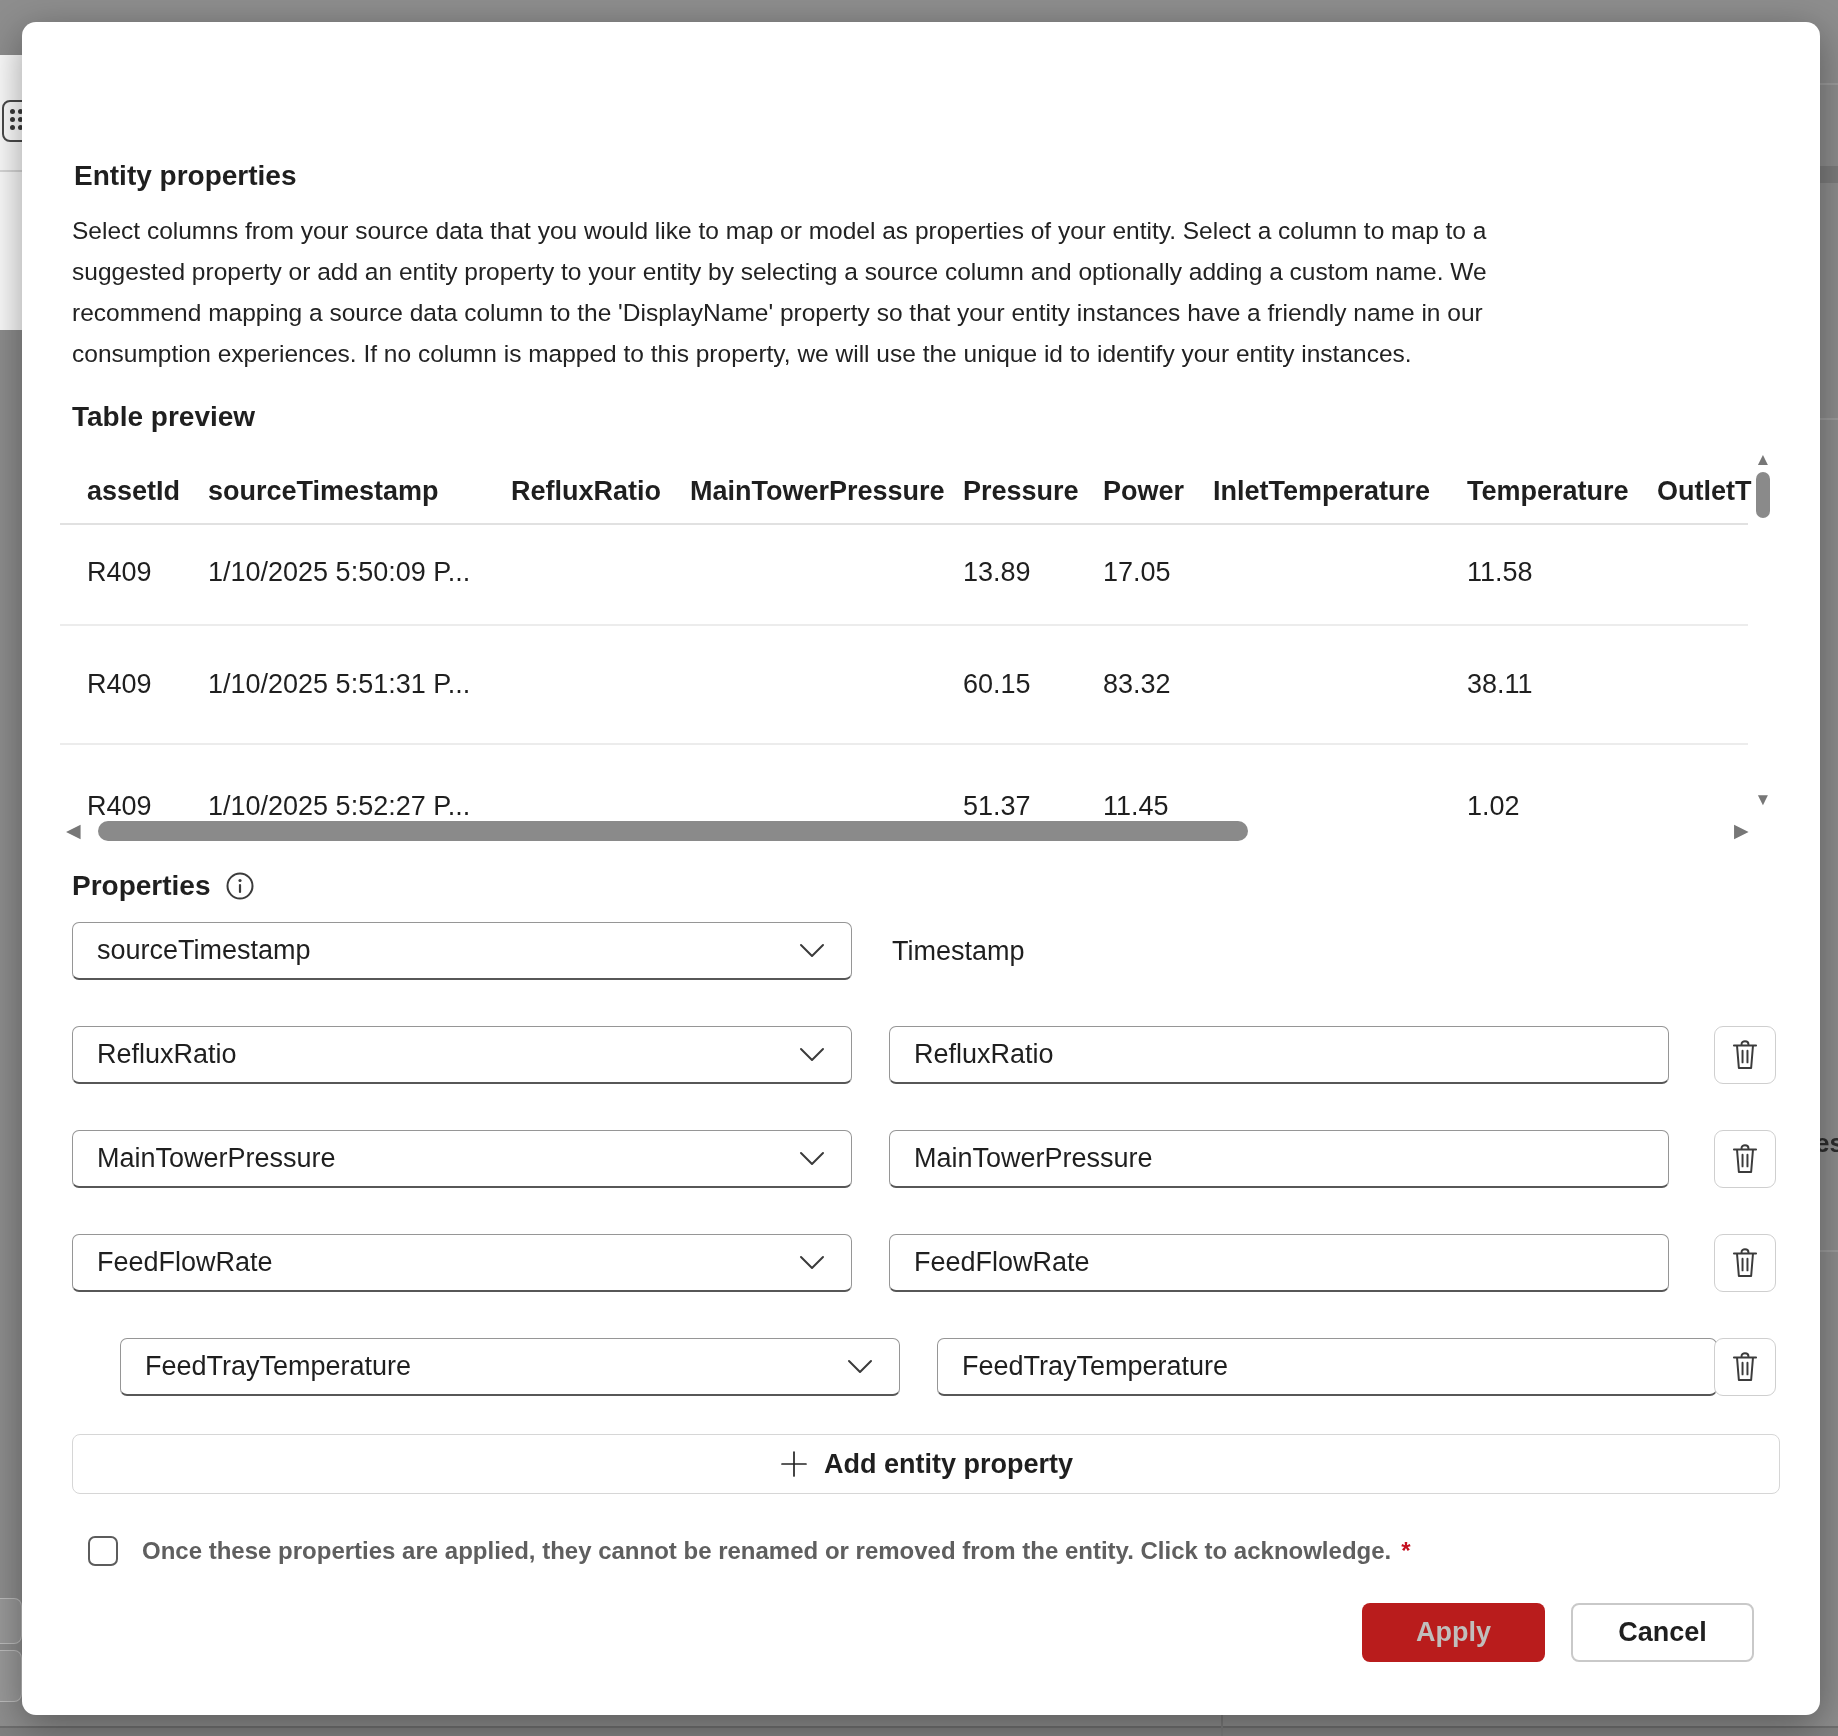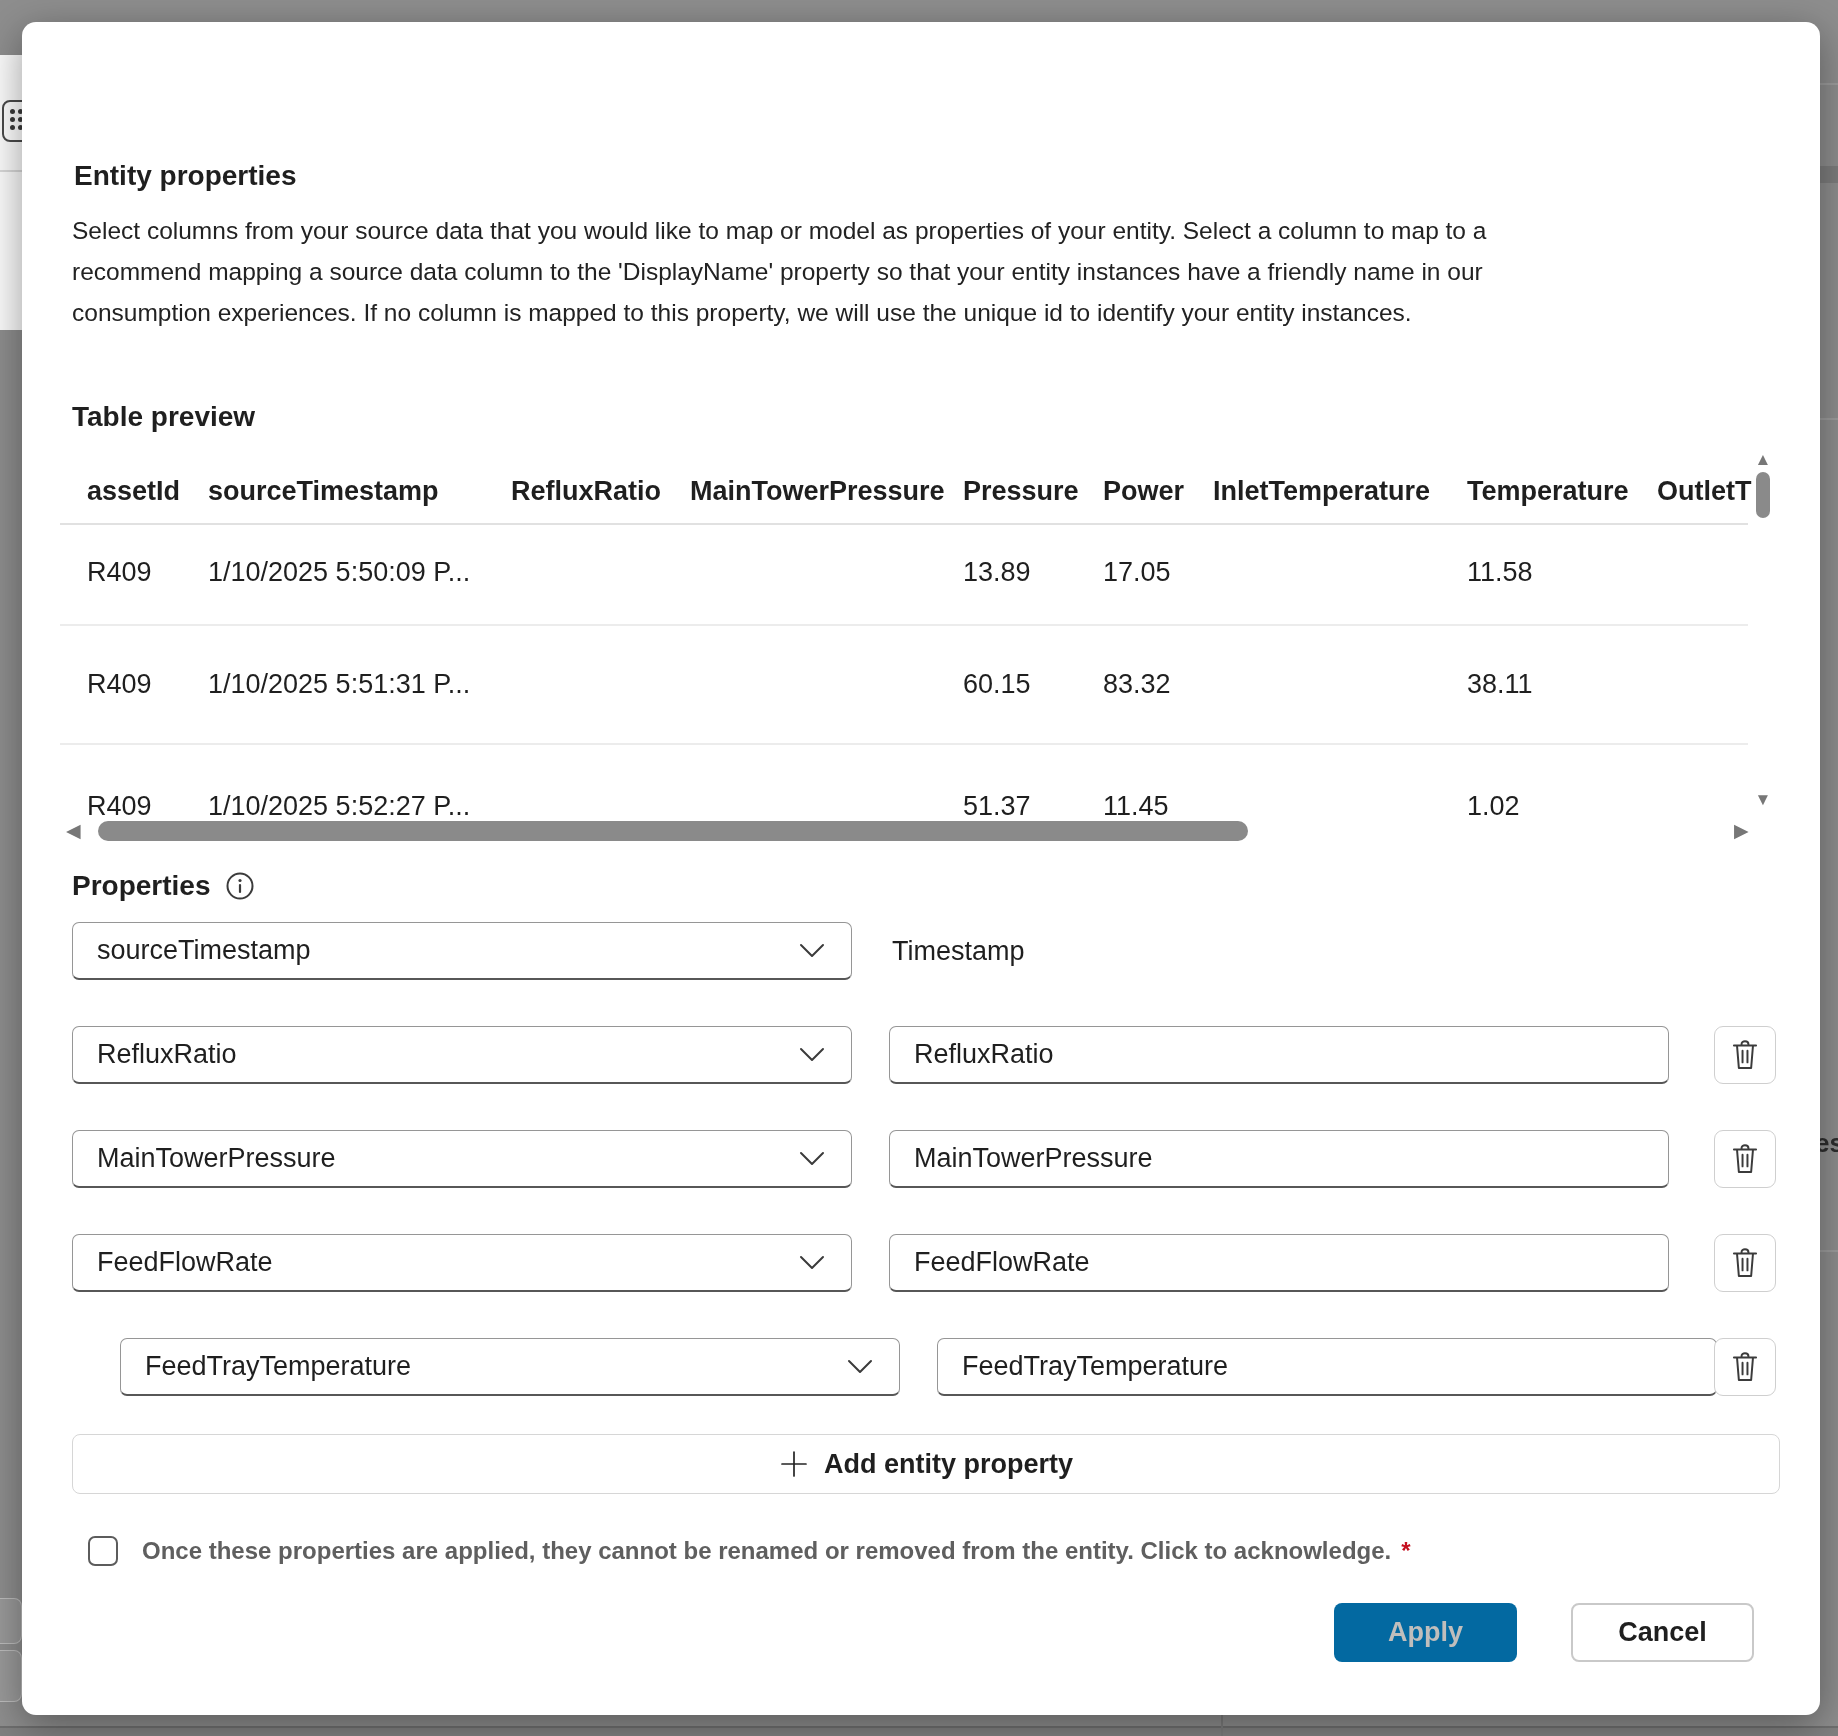--- a/index.html
+++ b/index.html
@@ -89,21 +89,21 @@
     gap:15px; font-size:27px; font-weight:700; cursor:pointer;
   }
   
   .ackrow { position:absolute; left:66px; top:1514px; display:flex; align-items:center; gap:24px; }
   .checkbox { width:30px; height:30px; border:2px solid #5c5c5c; border-radius:7px; background:#fff; flex:0 0 auto; cursor:pointer; }
   .acktext { font-size:24px; font-weight:700; color:#5f5f5f; white-space:nowrap; }
   .ackstar { color:#c50f1f; font-size:24px; font-weight:700; margin-left:10px; }
   .btn { position:absolute; top:1581px; width:183px; height:59px; border-radius:8px;
          font-family:"Liberation Sans",sans-serif; font-size:27px; font-weight:700;
          display:flex; align-items:center; justify-content:center; }
-  .btn.apply  { left:1312px; background:#0369a1; color:#c0bebc; border:0; }
+  .btn.apply  { left:1340px; background:#b91c1c; color:#c0bebc; border:0; }
   .btn.cancel { left:1549px; background:#fff; color:#1f1f1f; border:2px solid #c9c9c9; cursor:pointer; }
   svg { display:block; }
 </style>
 </head>
 <body>
 
 <div class="stage">
 
   <div class="bg-left-panel"></div>
   <div class="bg-grid-btn">
@@ -127,20 +127,21 @@
   <div class="bg-bottom-seam"></div>
   <div class="bg-bottom-dark"></div>
   <div class="bg-bottom-vseam"></div>
 
   <div class="modal">
 
     <div class="section-heading">Entity properties</div>
 
     <div class="para">
       <div class="line">Select columns from your source data that you would like to map or model as properties of your entity. Select a column to map to a</div>
+      <div class="line">suggested property or add an entity property to your entity by selecting a source column and optionally adding a custom name. We</div>
       <div class="line">recommend mapping a source data column to the 'DisplayName' property so that your entity instances have a friendly name in our</div>
       <div class="line">consumption experiences. If no column is mapped to this property, we will use the unique id to identify your entity instances.</div>
     </div>
 
     <div class="table-label">Table preview</div>
 
     <div class="tablewrap">
       <div class="thcell col0">assetId</div>
       <div class="thcell col1">sourceTimestamp</div>
       <div class="thcell col2">RefluxRatio</div>

